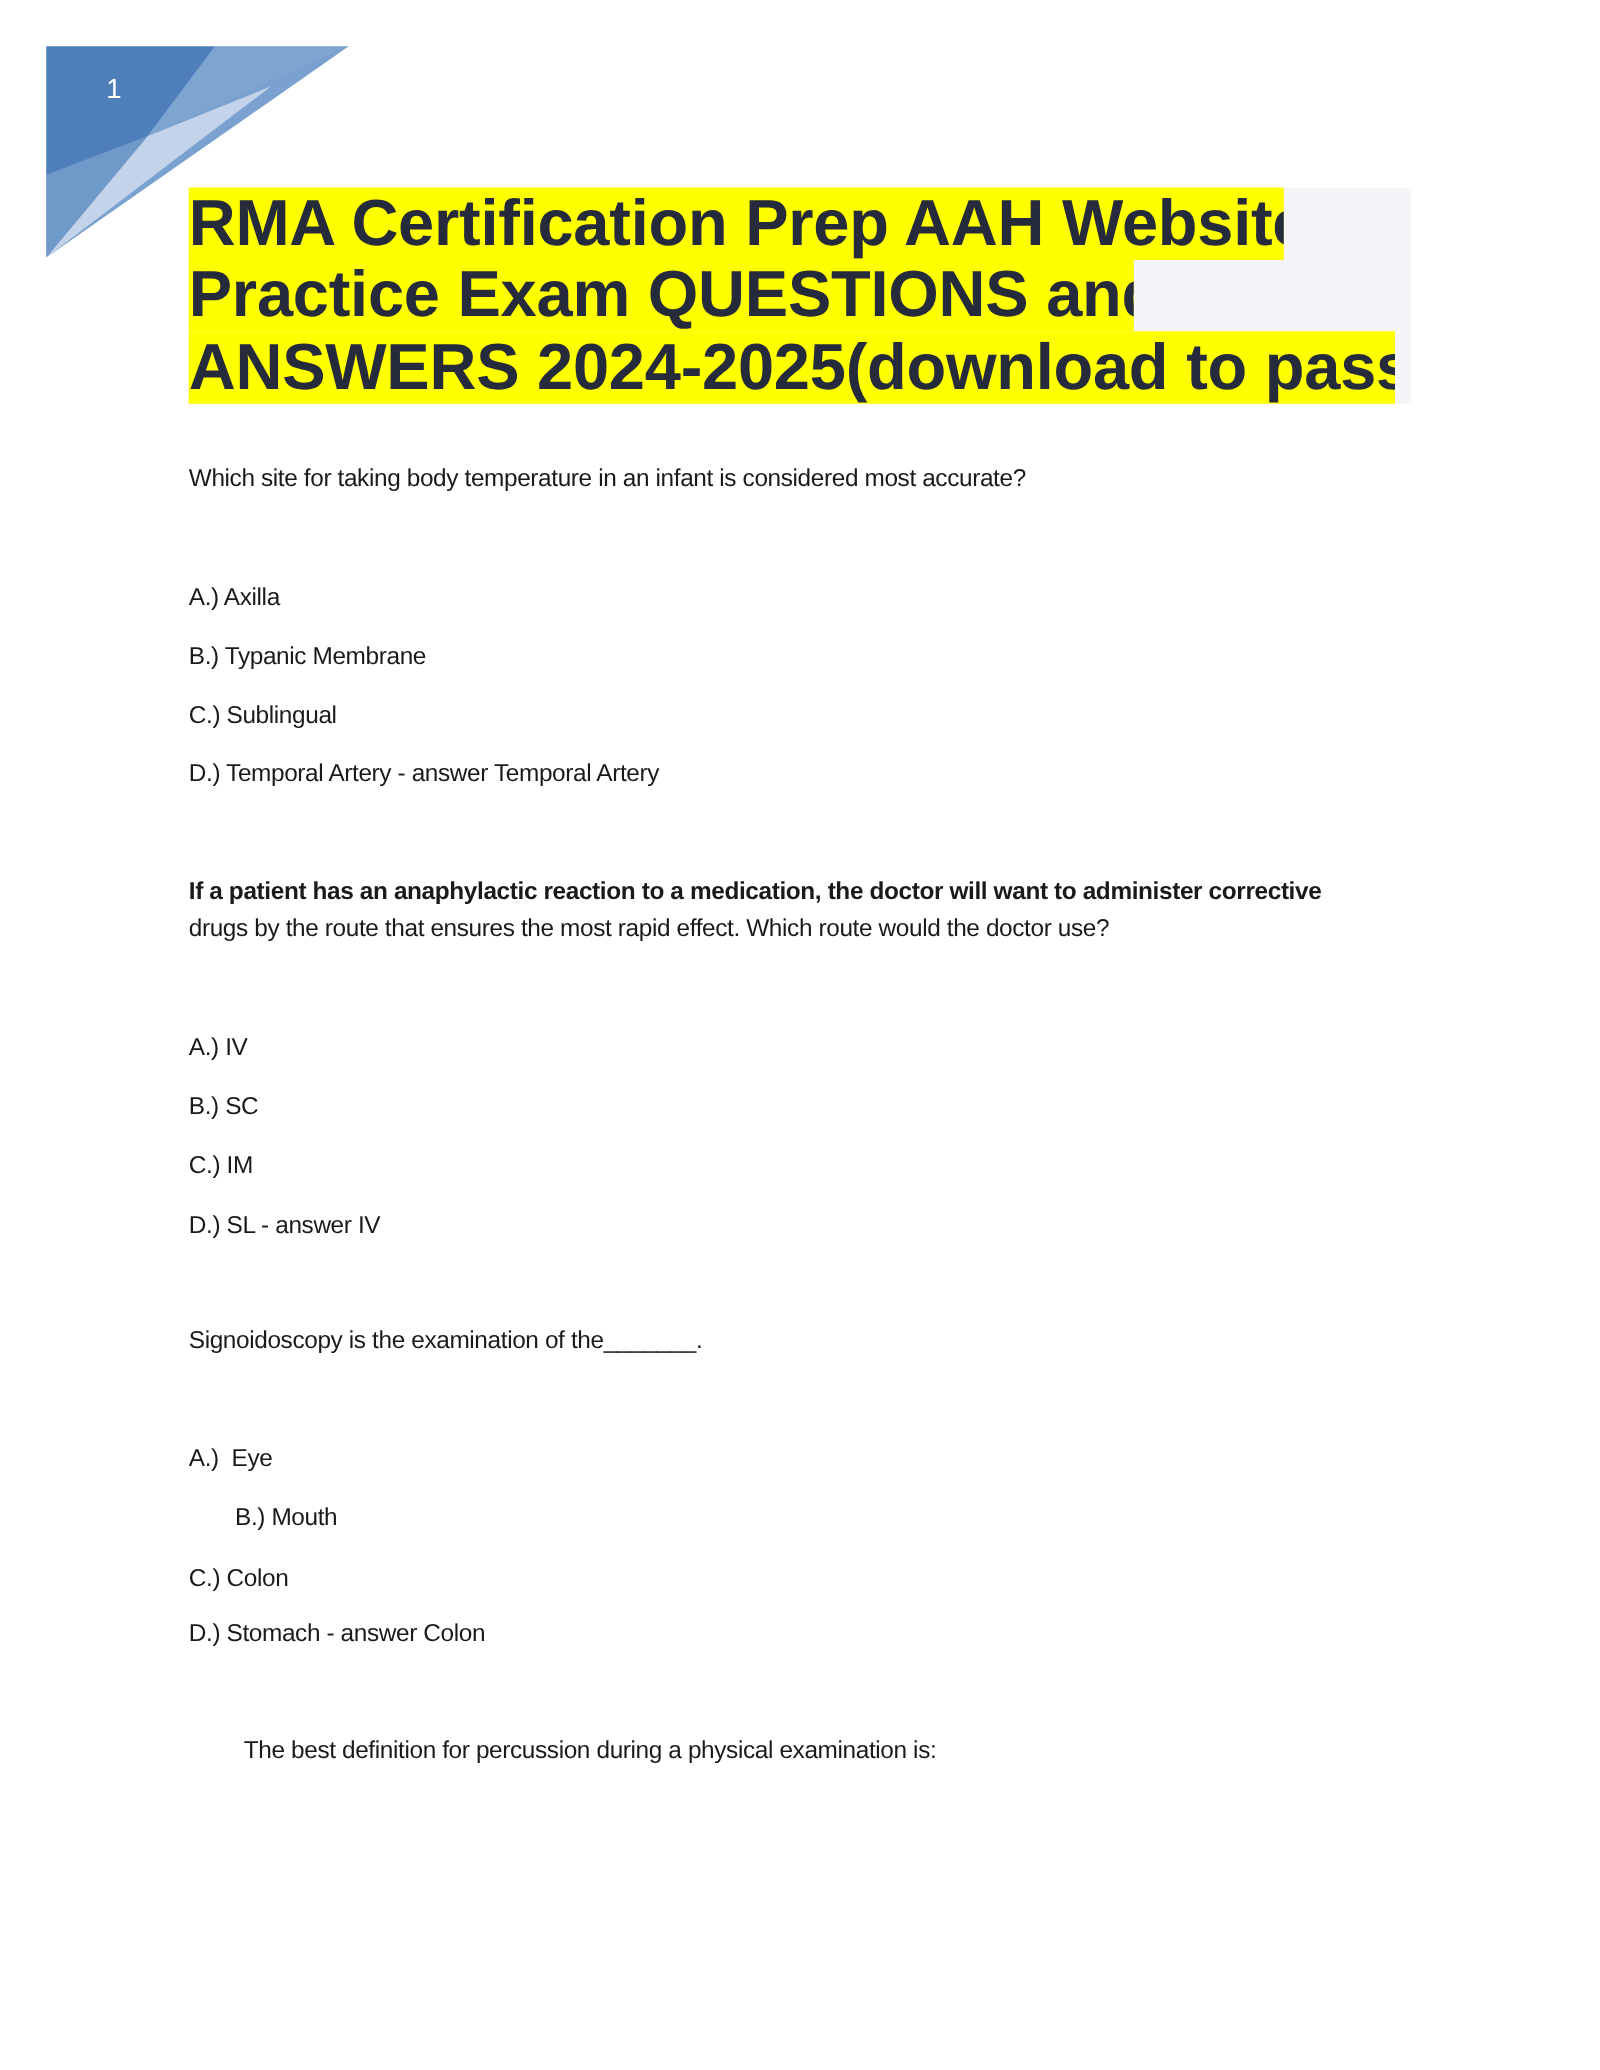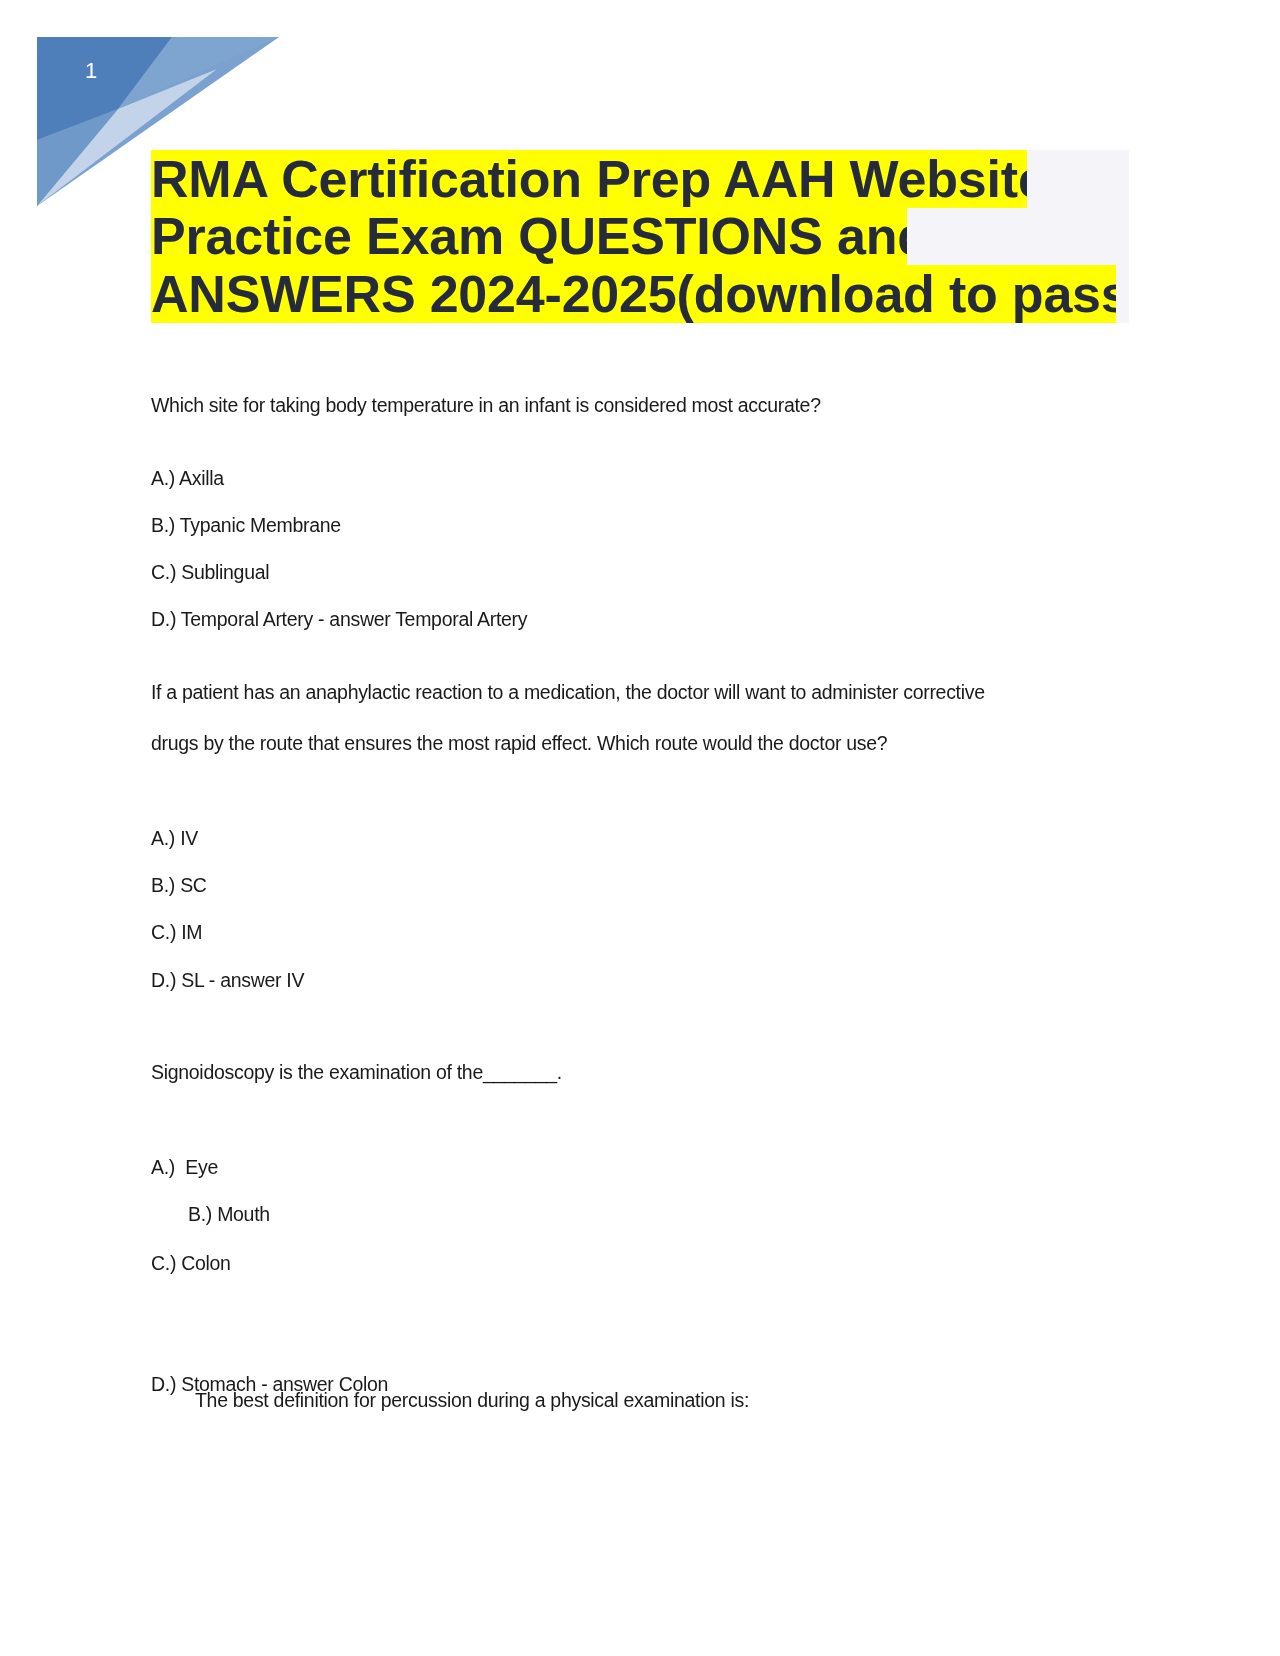--- a/index.html
+++ b/index.html
@@ -87,32 +87,32 @@
     <polygon points="0,103 81,72 0,169" fill="#6f99c9"></polygon>
   </svg>
 </div>
 <div class="page-number">1</div>
 
 <div class="title-box"></div>
 <div class="title-line tl1">RMA Certification Prep AAH Website</div>
 <div class="title-line tl2">Practice Exam QUESTIONS and</div>
 <div class="title-line tl3">ANSWERS 2024-2025(download to pass)</div>
 
-<div class="body-text" style="top:368px;margin-top:22px;">Which site for taking body temperature in an infant is considered most accurate?</div>
+<div class="body-text" style="top:368px;">Which site for taking body temperature in an infant is considered most accurate?</div>
 <div class="body-text" style="top:463px;">A.) Axilla</div>
 <div class="body-text" style="top:510px;">B.) Typanic Membrane</div>
 <div class="body-text" style="top:557px;">C.) Sublingual</div>
 <div class="body-text" style="top:604px;text-align:center;">D.) Temporal Artery - answer Temporal Artery</div>
 
-<div class="body-text" style="top:677px;">If a patient has an anaphylactic reaction to a medication, the doctor will want to administer corrective</div>
+<div class="body-text" style="top:698px;font-weight:bold;">If a patient has an anaphylactic reaction to a medication, the doctor will want to administer corrective</div>
 <div class="body-text" style="top:728px;">drugs by the route that ensures the most rapid effect. Which route would the doctor use?</div>
 <div class="body-text" style="top:823px;text-align:right;">A.) IV</div>
 <div class="body-text" style="top:870px;">B.) SC</div>
 <div class="body-text" style="top:917px;">C.) IM</div>
 <div class="body-text" style="top:965px;">D.) SL - answer IV</div>
 
 <div class="body-text" style="top:1057px;">Signoidoscopy is the examination of the_______.</div>
 <div class="body-text" style="top:1152px; white-space:pre;">A.)  Eye</div>
 <div class="body-text" style="top:1199px;margin-left:37px;">B.) Mouth</div>
 <div class="body-text" style="top:1248px;">C.) Colon</div>
-<div class="body-text" style="top:1369px;">D.) Stomach - answer Colon</div>
+<div class="body-text" style="top:1292px;">D.) Stomach - answer Colon</div>
 
 <div class="body-text" style="top:1385px;margin-left:44px;">The best definition for percussion during a physical examination is:</div>
 
 </body></html>

